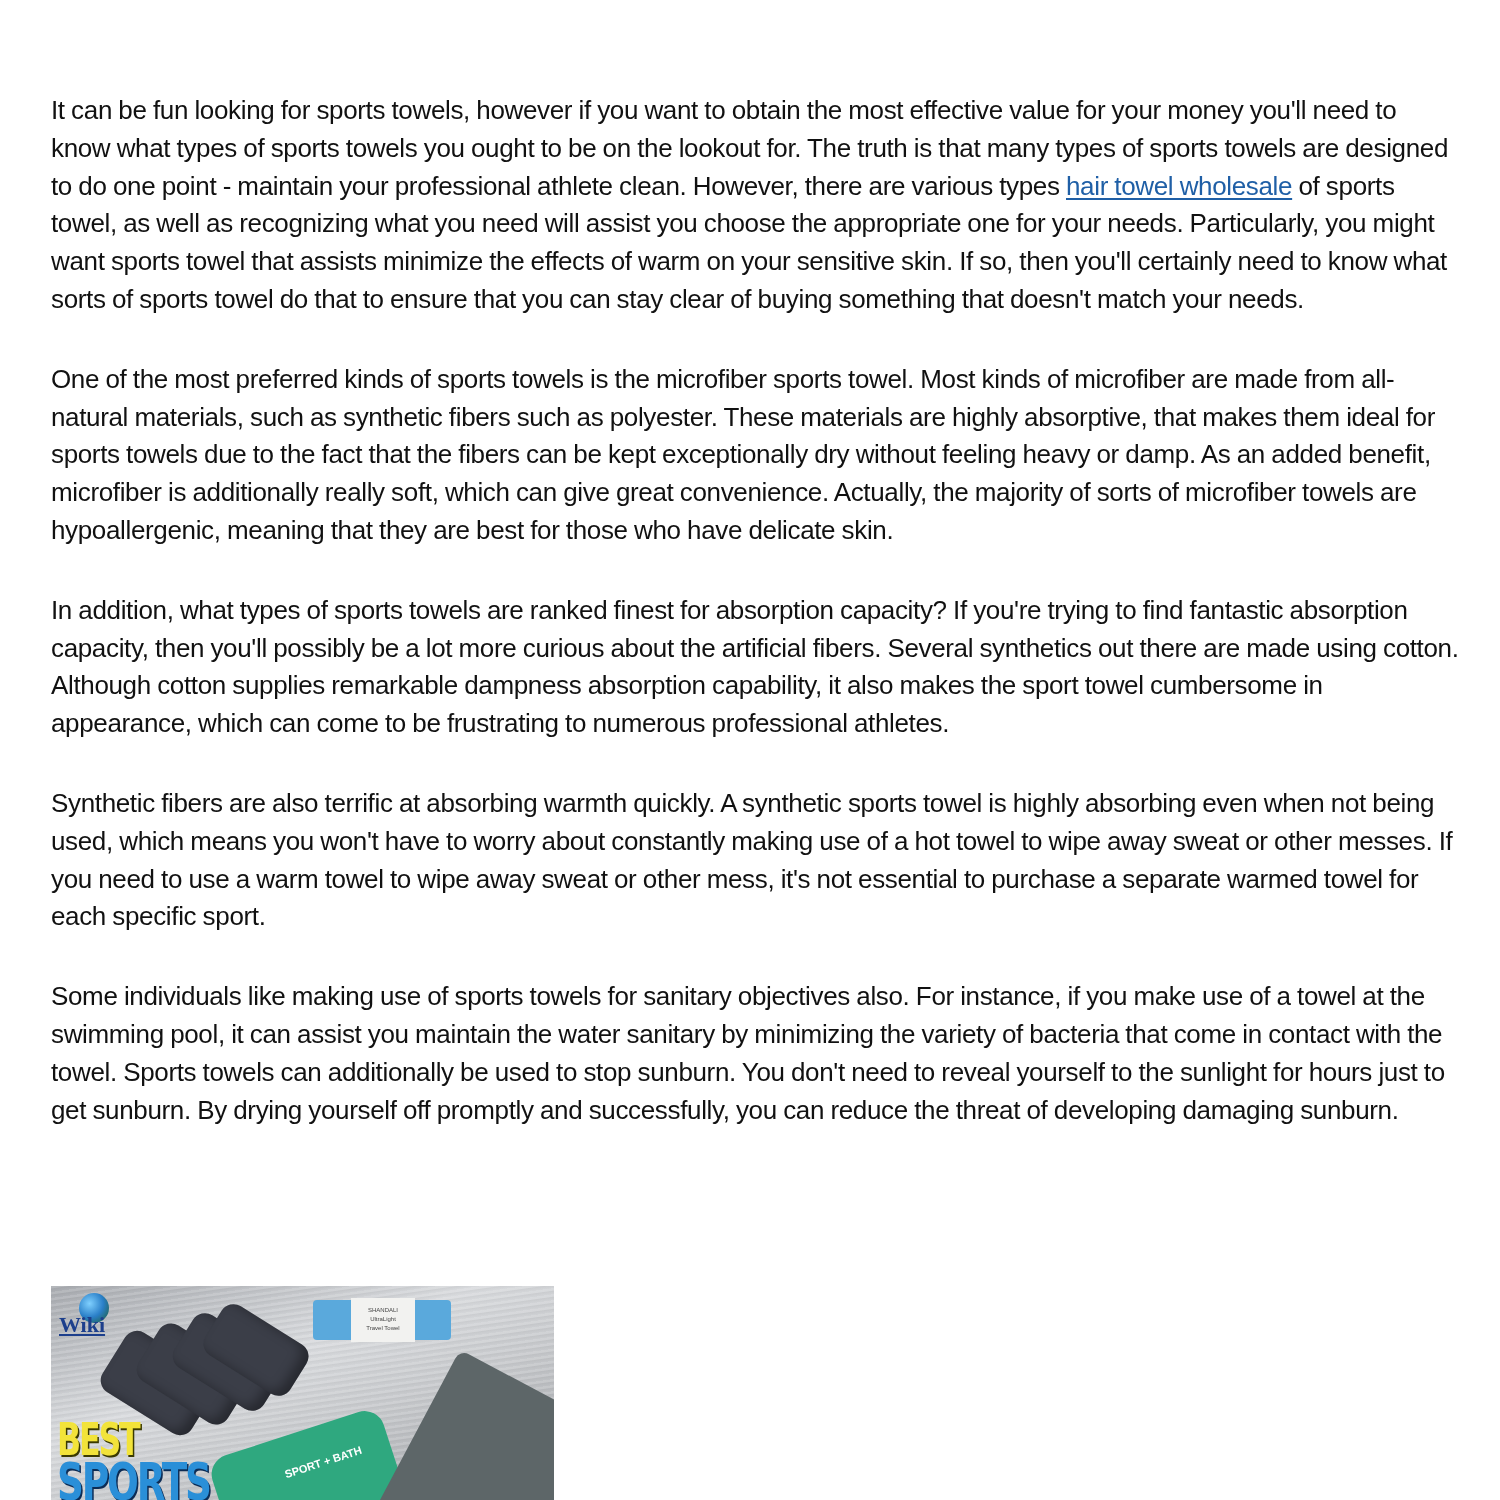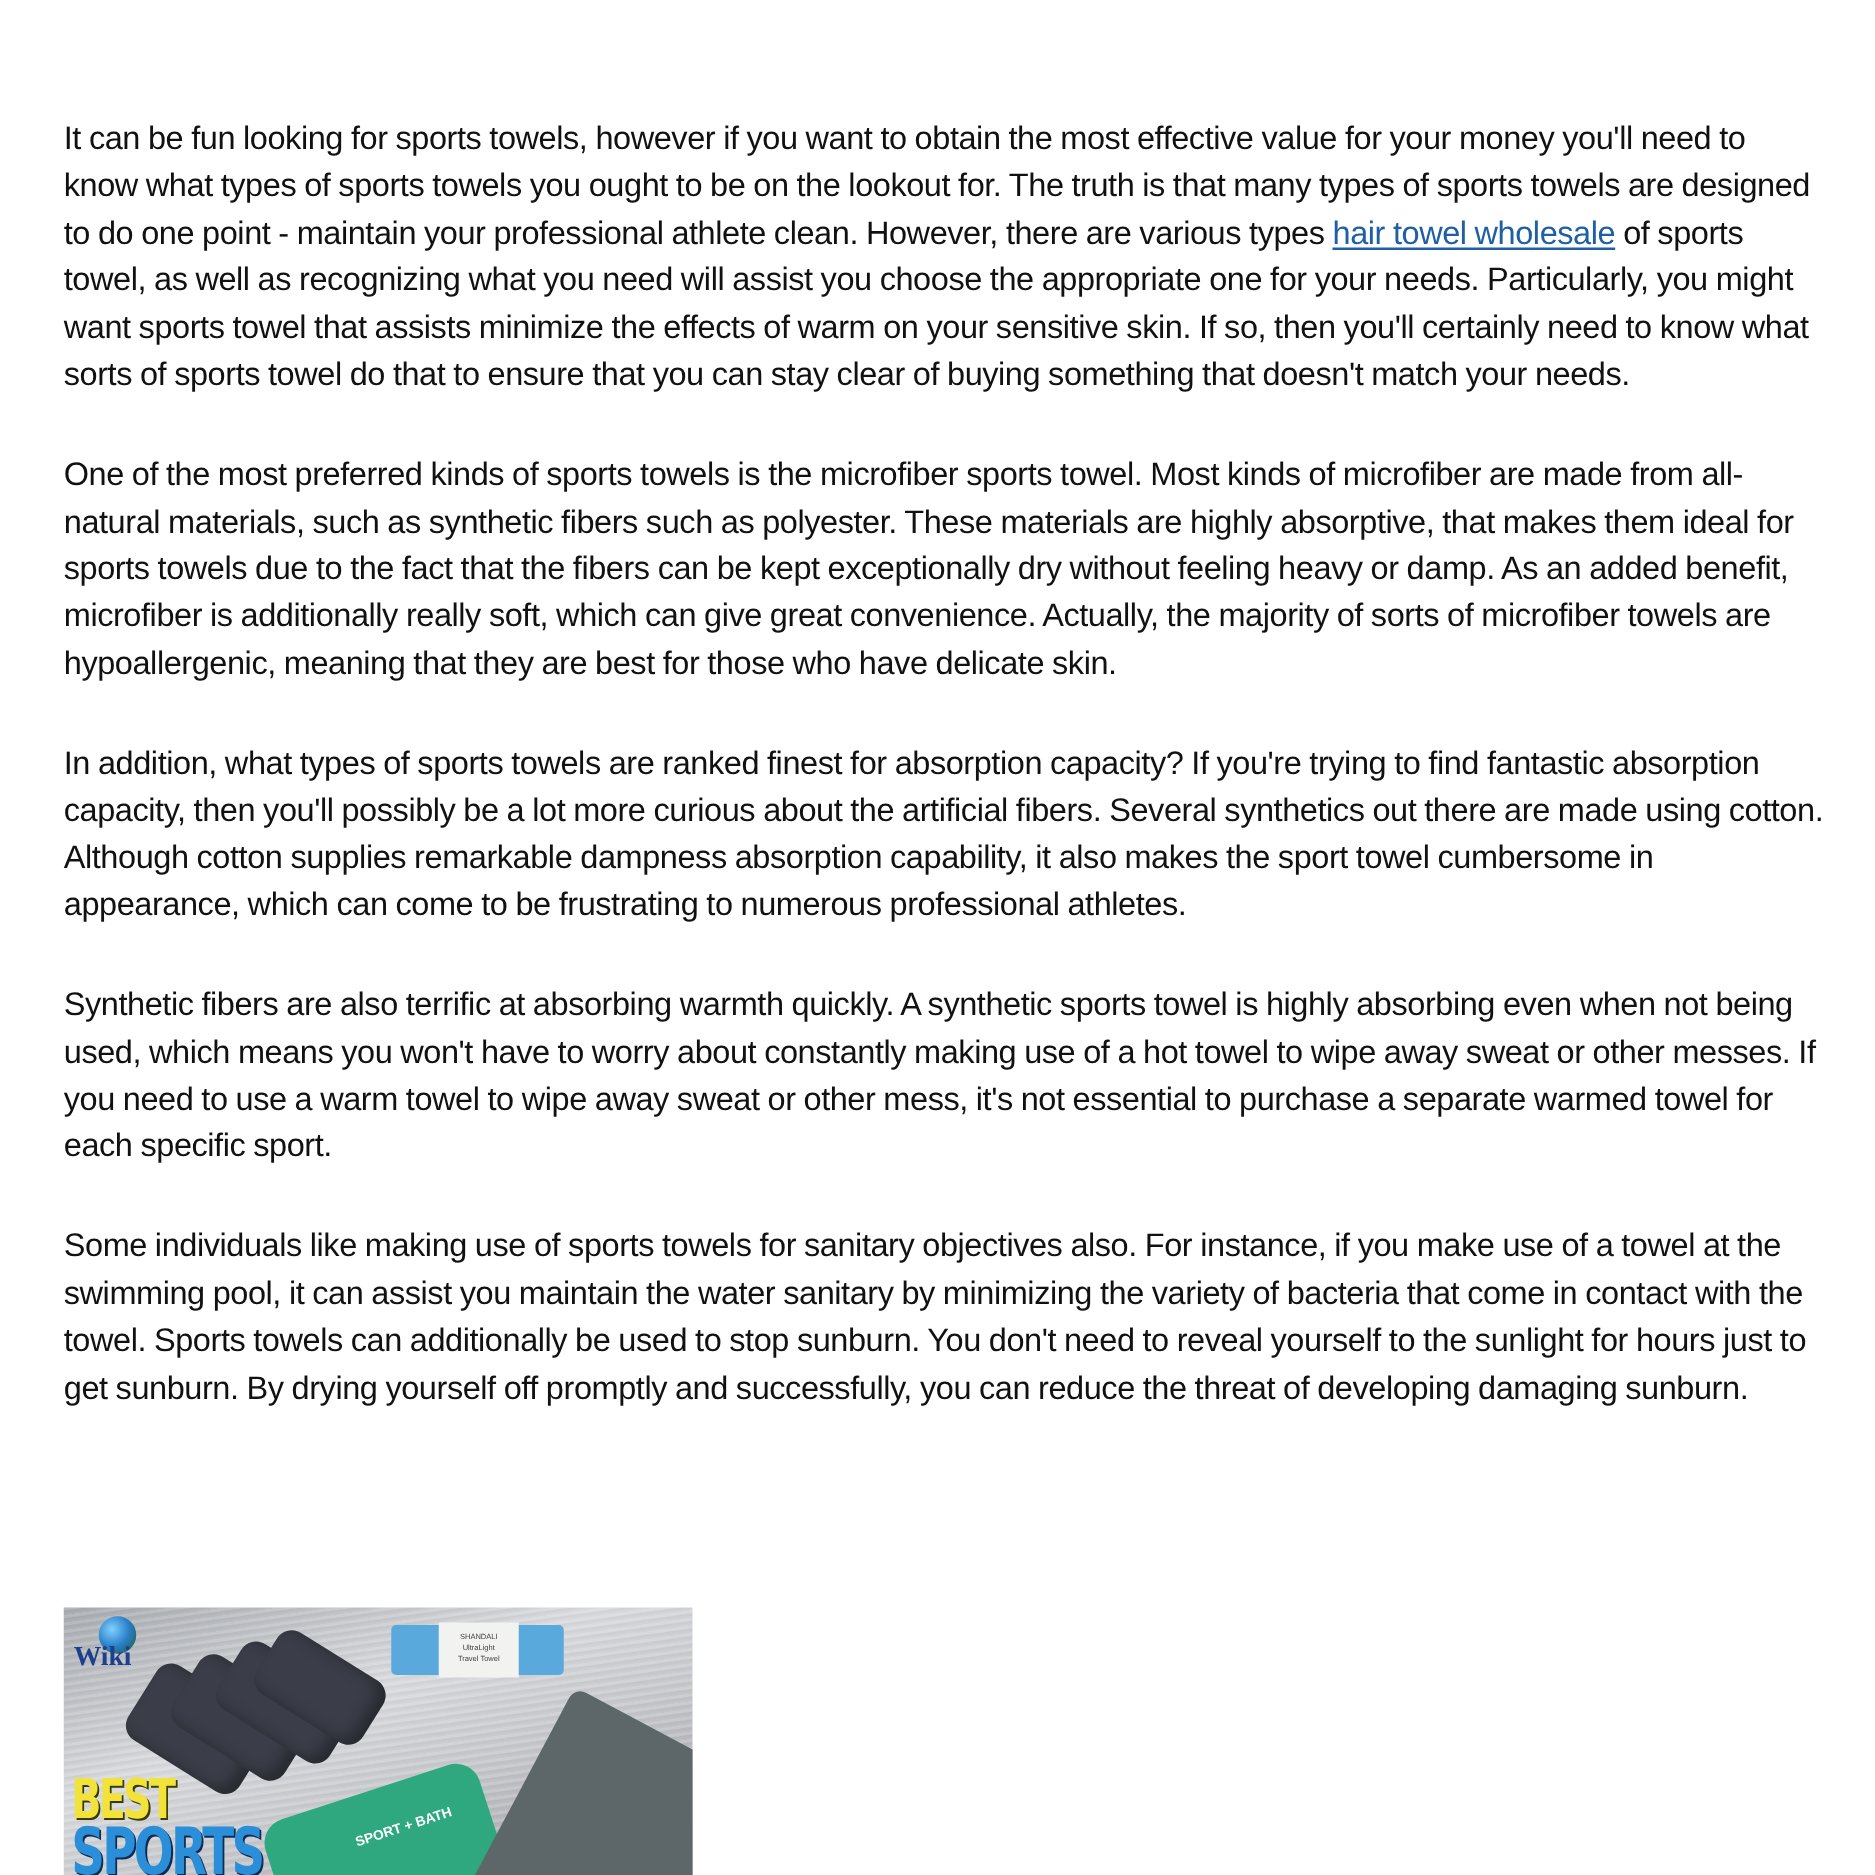--- a/index.html
+++ b/index.html
@@ -46,21 +46,21 @@
     .streaks {
       position: absolute; inset: 0;
       background: repeating-linear-gradient(172deg, rgba(255,255,255,0.12) 0px, rgba(255,255,255,0.12) 2px, rgba(0,0,0,0.04) 3px, rgba(0,0,0,0) 6px);
     }
     .globe {
       position: absolute; left: 28px; top: 7px; width: 30px; height: 30px; border-radius: 50%;
       background: radial-gradient(circle at 35% 35%, #7fd0ff 0%, #2a7fc8 50%, #1b5a2a 100%);
     }
     .wiki {
       position: absolute; left: 8px; top: 26px;
-      font-family: "Liberation Serif", serif; font-weight: bold; font-size: 22px; color: #1d3f8c;
+      font-family: "Liberation Serif", serif; font-weight: bold; font-size: 22px; color: #1d3f8c; text-decoration: underline;
     }
     .roll {
       position: absolute; border-radius: 14px; background: #3b3e48;
       box-shadow: inset -8px 0 12px rgba(0,0,0,0.35);
     }
     .blue-towel {
       position: absolute; left: 262px; top: 14px; width: 138px; height: 40px;
       background: #5aa9dc; border-radius: 4px;
     }
     .blue-label {

